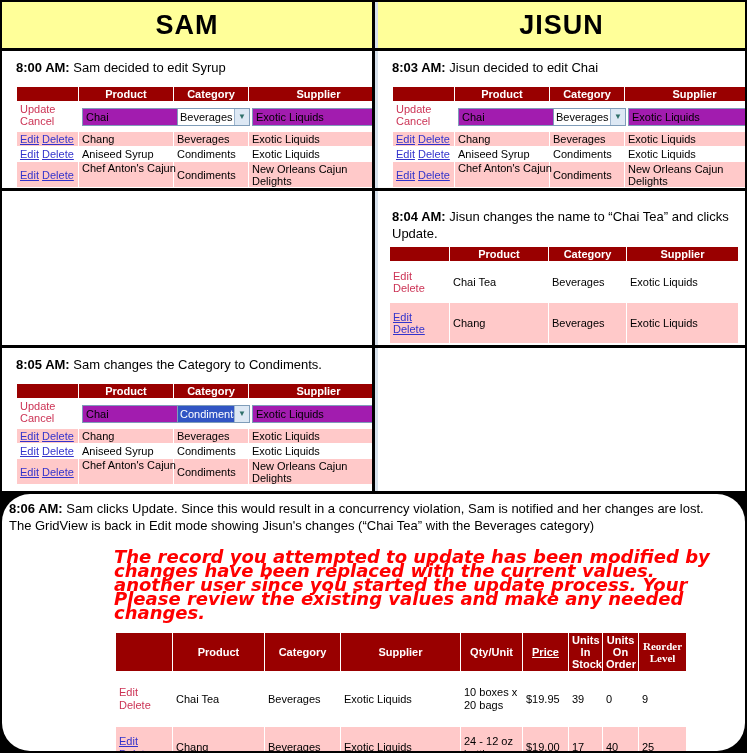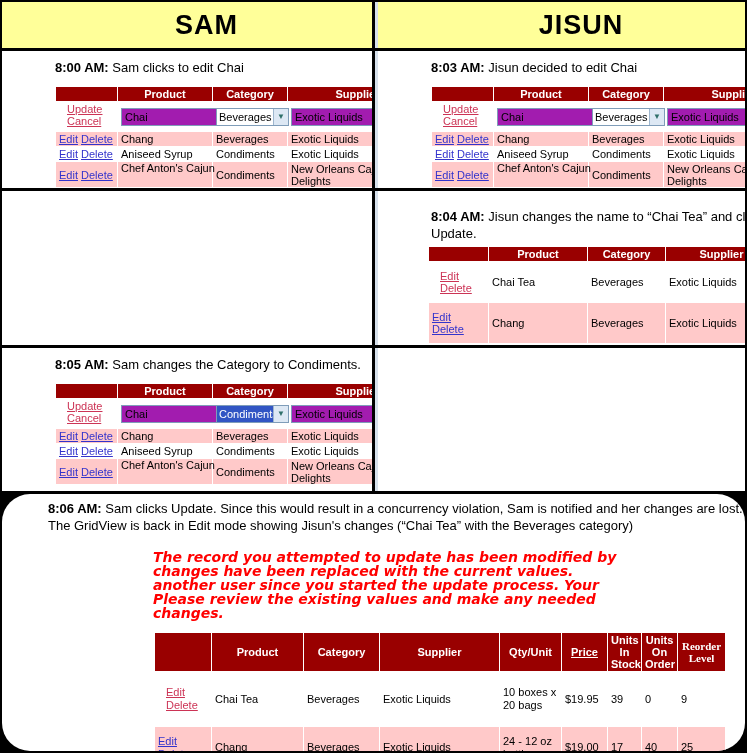--- a/index.html
+++ b/index.html
@@ -7,39 +7,39 @@
   .frame{
     width:747px;height:753px;
     border:2px solid #000;
     background:#000;
     display:grid;
     grid-template-columns:370px 370px;
     grid-template-rows:46px 137px 154px 143px 257px;
     gap:3px;
     font-family:"Liberation Sans",sans-serif;
   }
-  .cell{background:#fff;overflow:hidden;position:relative;padding-left:39px;}
+  .cell{background:#fff;overflow:hidden;position:relative;}
   .rcol{border-left:3px solid #d7e1ec;}
   .colhead{
     background:#ffff99;
     display:flex;align-items:center;justify-content:center;
     font-weight:bold;font-size:27px;letter-spacing:1px;color:#000;
   }
   .caption{font-size:13px;line-height:17px;color:#000;margin:8px 0 0 14px;width:348px;}
   .caption.wide{margin:6px 0 0 7px;width:736px;}
   .caption b{font-weight:bold;}
 
   
   table.gv{border-collapse:collapse;font-size:11px;color:#000;}
   table.gv td,table.gv th{border:1px solid #fff;padding:1px 3px;vertical-align:middle;}
   table.gv th{background:#990000;color:#fff;font-weight:bold;text-align:center;}
   tr.pink td{background:#ffc9c9;}
   tr.white td{background:#fff;}
   a.bl{color:#3333cc;text-decoration:underline;cursor:pointer;}
-  a.rl{color:#cc3355;text-decoration:underline;cursor:pointer;margin-left:8px;}
+  a.rl{color:#cc3355;cursor:pointer;}
 
   
   .gv-edit{margin:10px 0 0 14px;table-layout:fixed;width:372px;}
   .gv-edit th{padding:8px 3px;}
   .gv-edit .c0{width:62px;}
   .gv-edit .c1{width:95px;}
   .gv-edit .c2{width:75px;}
   .gv-edit .c3{width:140px;}
   .gv-edit td.editlinks{vertical-align:bottom;padding-bottom:4px;}
   .gv-edit tr.editrow td{height:27px;}
@@ -71,21 +71,21 @@
   .gv-big .c1{width:99px;}
   .gv-big .c2{width:78px;}
   .gv-big .c3{width:112px;}
   .gv-big td{height:41px;padding:2px 3px;}
 
   
   .warning{
     margin:16px 0 8px 112px;color:#f00;
     font-family:"DejaVu Sans",sans-serif;
     font-weight:bold;font-style:italic;
-    font-size:14px;line-height:14px;
+    font-size:18px;line-height:14px;
   }
   .warning div{white-space:nowrap;}
 
   
   .gv-wide-clip{margin:12px 0 0 113px;width:572px;overflow:hidden;}
   .gv-wide{table-layout:fixed;width:622px;}
   .gv-wide th{padding:1px 2px;line-height:12px;}
   .gv-wide .c0{width:57px;}
   .gv-wide .c1{width:92px;}
   .gv-wide .c2{width:76px;}
@@ -106,21 +106,21 @@
 <div class="frame">
 
   <div class="cell colhead">
     <span>SAM</span>
   </div>
   <div class="cell colhead rcol">
     <span>JISUN</span>
   </div>
 
   <div class="cell">
-    <p class="caption"><b>8:00 AM:</b><span> Sam clicks to edit Chai</span></p>
+    <p class="caption"><b>8:00 AM:</b><span> Sam decided to edit Syrup</span></p>
     <table class="gv gv-edit">
       <tbody>
           <tr>
         <th class="c0"></th>
         <th class="c1">Product</th>
         <th class="c2">Category</th>
         <th class="c3">Supplier</th>
       </tr>
       <tr class="editrow white">
         <td class="editlinks"><a class="rl">Update</a> <a class="rl">Cancel</a></td>

